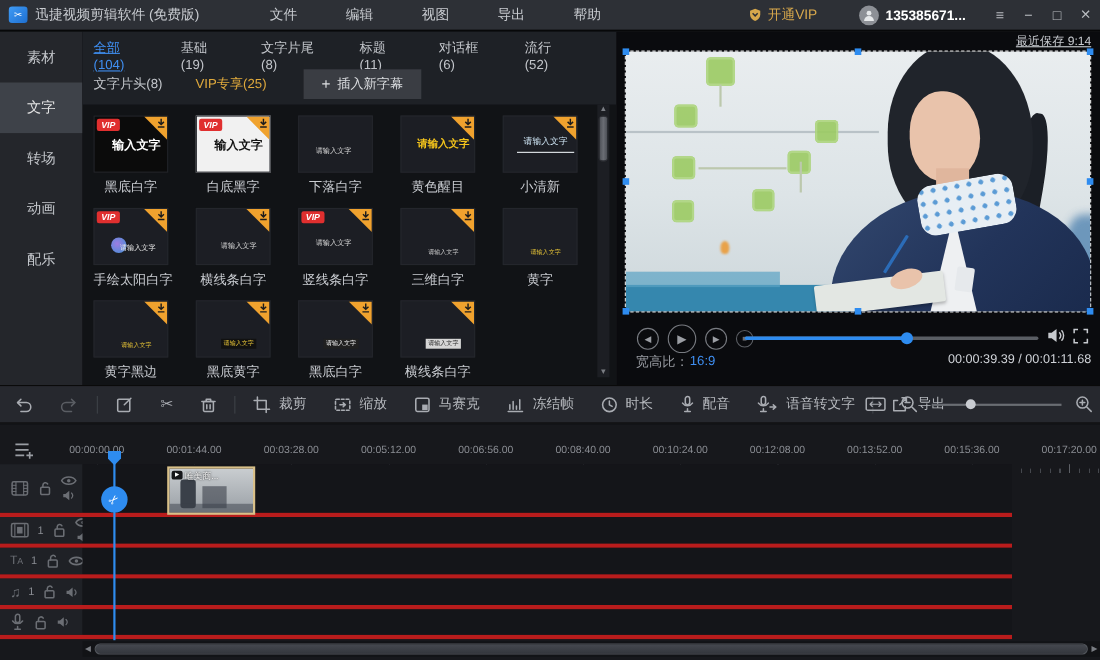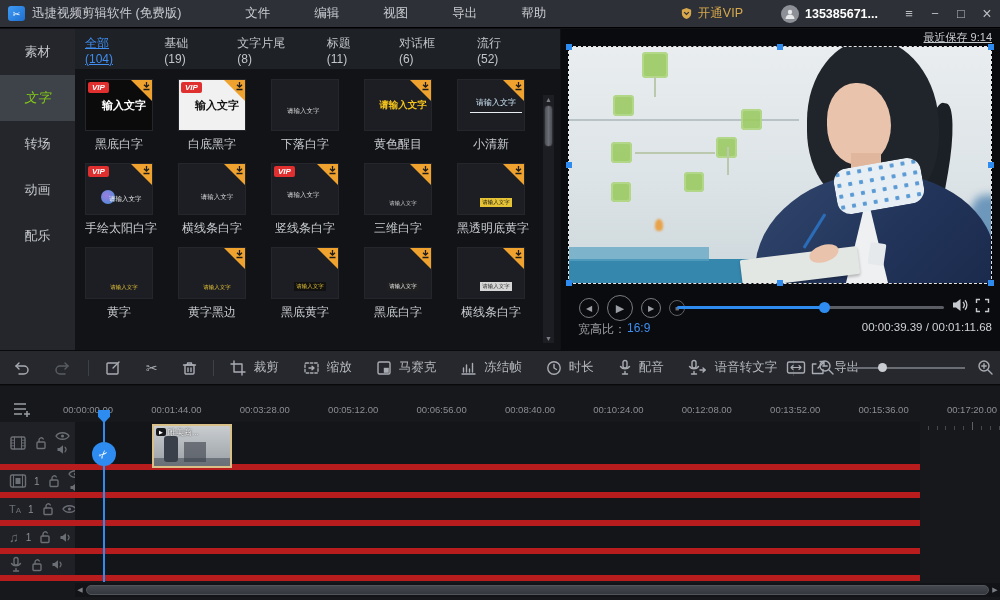--- a/index.html
+++ b/index.html
@@ -22,21 +22,21 @@
   #account { display:flex; align-items:center; gap:6px; color:#fff; font-weight:bold; margin-right:18px; }
   #avatar { width:18px; height:18px; border-radius:50%; background:#8d9096; display:flex;
     align-items:center; justify-content:center; }
   .winbtn { width:26px; height:28px; display:flex; align-items:center; justify-content:center;
     color:#babdc2; font-size:13px; }
 
   
   #sidebar { position:absolute; left:0; top:29px; width:75px; height:321px; background:#24262b; }
   .side-item { height:46px; display:flex; align-items:center; justify-content:center;
     color:#c3c6cb; font-size:13px; }
-  .side-item.active { background:#3e4249; color:#84cc16;font-style:italic; }
+  .side-item.active { background:#3e4249; color:#e5e5e5; }
 
   
   #panel { position:absolute; left:75px; top:29px; width:485px; height:321px; background:#111316; }
   #tabs-wrap { background:#1e2126; padding:8px 10px 6px 10px; }
   .tabrow { display:flex; align-items:center; height:26px; }
   .tab { color:#c3c6cb; font-size:12px; margin-right:30px; }
   .tab.active { color:#3f8ef0; text-decoration:underline; }
   .tab.vip { color:#dfa93c; }
   #insert-btn { background:#3a3d43; color:#dcdee1; font-size:12px; padding:5px 16px;
     display:flex; align-items:center; gap:6px; margin-left:4px; }
@@ -150,21 +150,21 @@
   #timeline { position:absolute; left:0; top:386px; width:1000px; height:214px; background:#17181c; }
   #addtrack { position:absolute; left:12px; top:14px; color:#9a9da3; }
   #ruler { position:absolute; left:75px; top:12px; width:925px; height:32px; }
   .rlabel { position:absolute; top:6px; transform:translateX(-50%); color:#8b8e94; font-size:9.5px; white-space:nowrap; }
   #ticks { position:absolute; left:0; top:24px; width:925px; height:8px;
     background:
       repeating-linear-gradient(90deg,#5d6066 0 1px,transparent 1px 88.4px),
       repeating-linear-gradient(90deg,#45484e 0 1px,transparent 1px 8.84px);
     background-size:100% 8px,100% 4px; background-position:13px 0,13px 4px; background-repeat:no-repeat; }
   #tracks { position:absolute; left:0; top:36px; width:1000px; }
-  .trow { position:relative; width:920px; border-bottom:6px solid #b91c1c; display:flex; }
+  .trow { position:relative; width:920px; border-bottom:4px solid #b91c1c; display:flex; }
   .thead { width:75px; background:#1f2126; display:flex; align-items:center; gap:7px;
     padding-left:9px; color:#6b6e74; }
   .tbody { flex:1; background:#141519; }
   .tbadge { font-size:10px; color:#8b8e94; }
   .avcol { display:flex; flex-direction:column; gap:3px; align-items:center; }
   .ta-glyph { font-size:11px; color:#6b6e74; letter-spacing:0; }
   .note-glyph { font-size:13px; color:#6b6e74; }
   #clip { position:absolute; left:77px; top:2px; width:80px; height:44px; border:2px solid #d9c089;
     background:linear-gradient(180deg,#c9cdd0,#9aa0a6); overflow:hidden; }
   .clip-fig { position:absolute; background:#3a4049; }
@@ -234,20 +234,28 @@
 <div id="panel">
   <div id="tabs-wrap">
     <div class="tabrow" id="tabrow1">
         <div class="tab active">全部(104)</div>
         <div class="tab">基础(19)</div>
         <div class="tab">文字片尾(8)</div>
         <div class="tab">标题(11)</div>
         <div class="tab">对话框(6)</div>
         <div class="tab">流行(52)</div>
       </div>
+    <div class="tabrow" id="tabrow2">
+        <div class="tab">文字片头(8)</div>
+        <div class="tab vip">VIP专享(25)</div>
+        <div id="insert-btn">
+          <span style="font-size:14px">+</span>
+          <span>插入新字幕</span>
+        </div>
+      </div>
   </div>
   <div id="grid">
       <div class="tile">
         <div class="thumb st-black-white">
           <div class="vip-badge">VIP</div>
           <div class="dl-corner"></div>
           <div class="dl-arrow">
             <svg width="9" height="10" viewBox="0 0 9 10" fill="none" stroke="#1c1c1c" stroke-width="1.3">
               <path d="M4.5 1v4.5M2 3.8l2.5 2.4L7 3.8M1.5 8.5h6"></path>
             </svg>
@@ -360,34 +368,20 @@
           <div class="dl-arrow">
             <svg width="9" height="10" viewBox="0 0 9 10" fill="none" stroke="#1c1c1c" stroke-width="1.3">
               <path d="M4.5 1v4.5M2 3.8l2.5 2.4L7 3.8M1.5 8.5h6"></path>
             </svg>
           </div>
           <div class="pv">
             <span>请输入文字</span>
           </div>
         </div>
         <div class="tile-name">三维白字</div>
-      </div>
-      <div class="tile">
-        <div class="thumb st-yellow-bar">
-          <div class="dl-corner"></div>
-          <div class="dl-arrow">
-            <svg width="9" height="10" viewBox="0 0 9 10" fill="none" stroke="#1c1c1c" stroke-width="1.3">
-              <path d="M4.5 1v4.5M2 3.8l2.5 2.4L7 3.8M1.5 8.5h6"></path>
-            </svg>
-          </div>
-          <div class="pv">
-            <span>请输入文字</span>
-          </div>
-        </div>
-        <div class="tile-name">黑透明底黄字</div>
       </div>
       <div class="tile">
         <div class="thumb st-tiny-yellow">
           <div class="pv">
             <span>请输入文字</span>
           </div>
         </div>
         <div class="tile-name">黄字</div>
       </div>
       <div class="tile">

